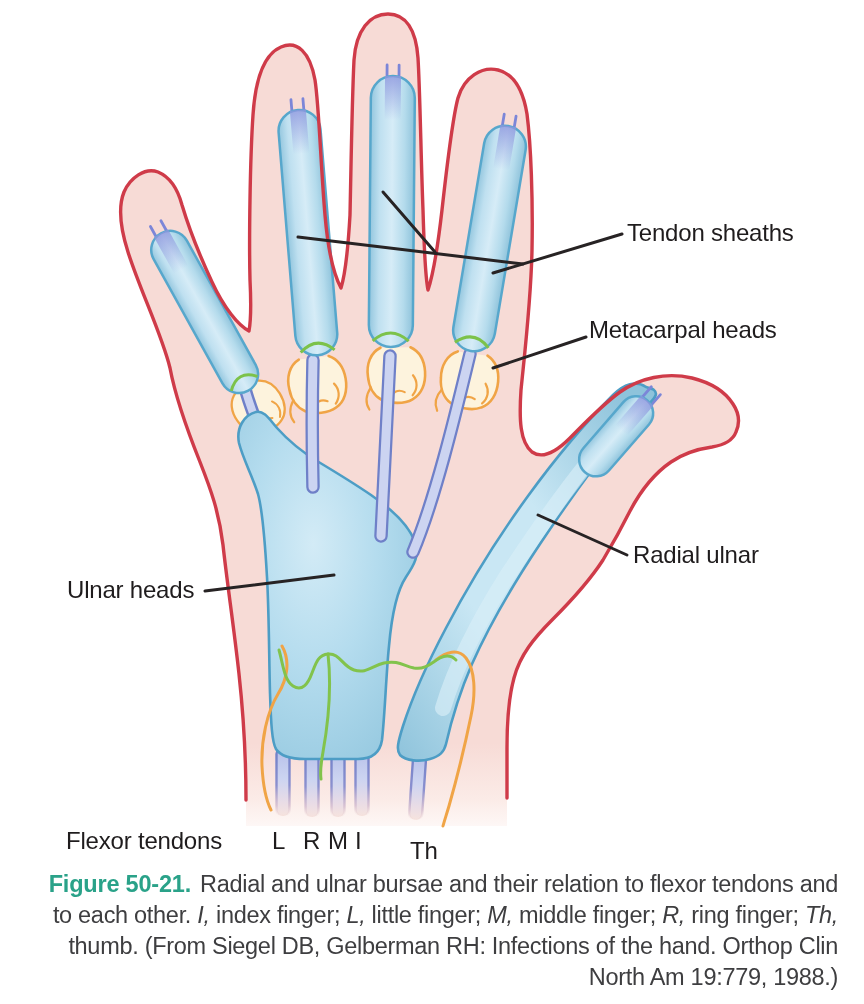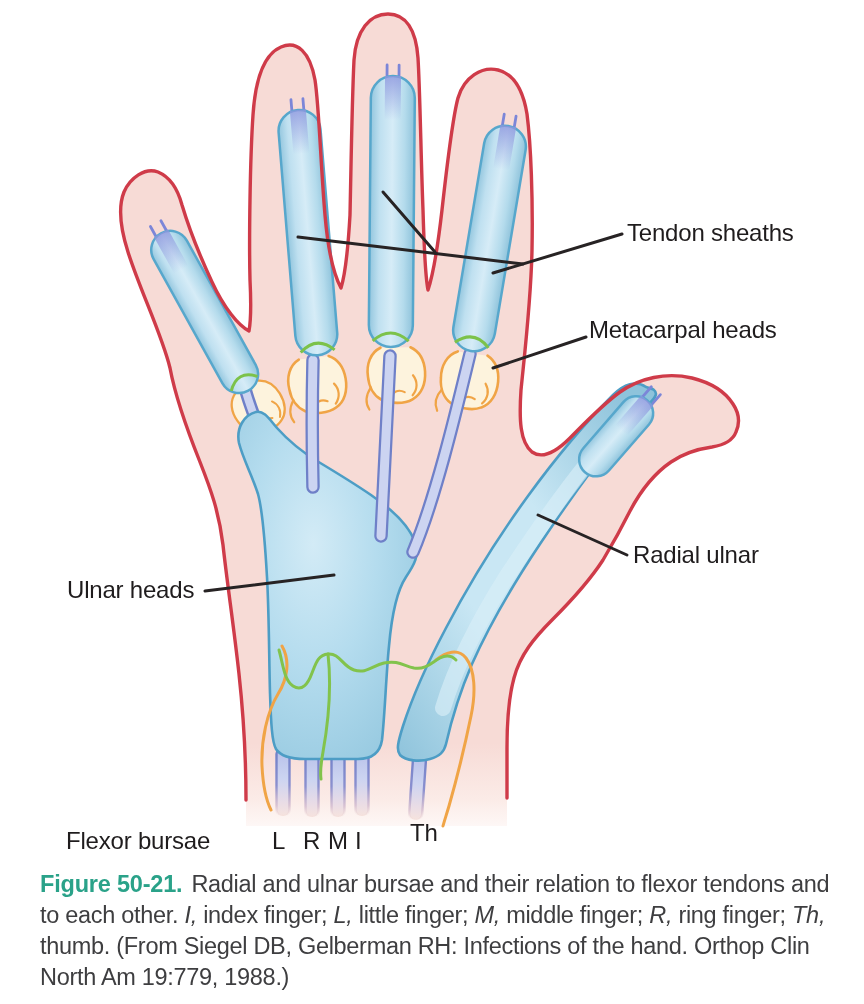--- a/index.html
+++ b/index.html
@@ -8,21 +8,21 @@
     font-family:"Liberation Sans","DejaVu Sans",sans-serif;
   }
   .art{position:absolute;left:0;top:0;}
   .lbl{
     position:absolute;font-size:24px;color:#1f1c1d;white-space:nowrap;
     letter-spacing:-0.2px;line-height:1;
   }
   .lbl.small{font-size:24px;}
   .caption{
     position:absolute;left:40px;top:869px;width:798px;margin:0;
-    font-size:23.5px;line-height:31px;color:#3e3e40;letter-spacing:-0.3px;
+    font-size:23.5px;line-height:31px;color:#3e3e40;letter-spacing:-0.3px;text-align:right;
   }
   .caption .fig-label{color:#2aa289;font-weight:bold;margin-right:9px;letter-spacing:-0.2px;}
   .caption i{font-style:italic;}
 </style>
 </head>
 <body>
 
 <div class="page">
 
   <svg class="art" width="864" height="864" viewBox="0 0 864 864">
@@ -235,24 +235,24 @@
       <path d="M 493,368 L 586,337"></path>
       <path d="M 538,515 L 627,555"></path>
       <path d="M 205,591 L 334,575"></path>
     </g>
   </svg>
 
   <div class="lbl" style="left:589px;top:318px">Metacarpal heads</div>
   <div class="lbl" style="left:627px;top:221px">Tendon sheaths</div>
   <div class="lbl" style="left:633px;top:543px">Radial ulnar</div>
   <div class="lbl" style="left:67px;top:578px">Ulnar heads</div>
-  <div class="lbl" style="left:66px;top:829px">Flexor bursae</div>
+  <div class="lbl" style="left:66px;top:829px">Flexor tendons</div>
   <div class="lbl small" style="left:272px;top:829px">L</div>
   <div class="lbl small" style="left:303px;top:829px">R</div>
   <div class="lbl small" style="left:328px;top:829px">M</div>
   <div class="lbl small" style="left:355px;top:829px">I</div>
-  <div class="lbl small" style="left:410px;top:821px">Th</div>
+  <div class="lbl small" style="left:410px;top:839px">Th</div>
 
   <p class="caption">
     <span class="fig-label">Figure 50-21.</span><span>Radial and ulnar bursae and their relation to flexor tendons and to each other. </span><i>I,</i><span> index finger; </span><i>L,</i><span> little finger; </span><i>M,</i><span> middle finger; </span><i>R,</i><span> ring finger; </span><i>Th,</i><span> thumb. (From Siegel DB, Gelberman RH: Infections of the hand. Orthop Clin North Am 19:779, 1988.)</span>
   </p>
 
 </div>
 
 </body></html>

